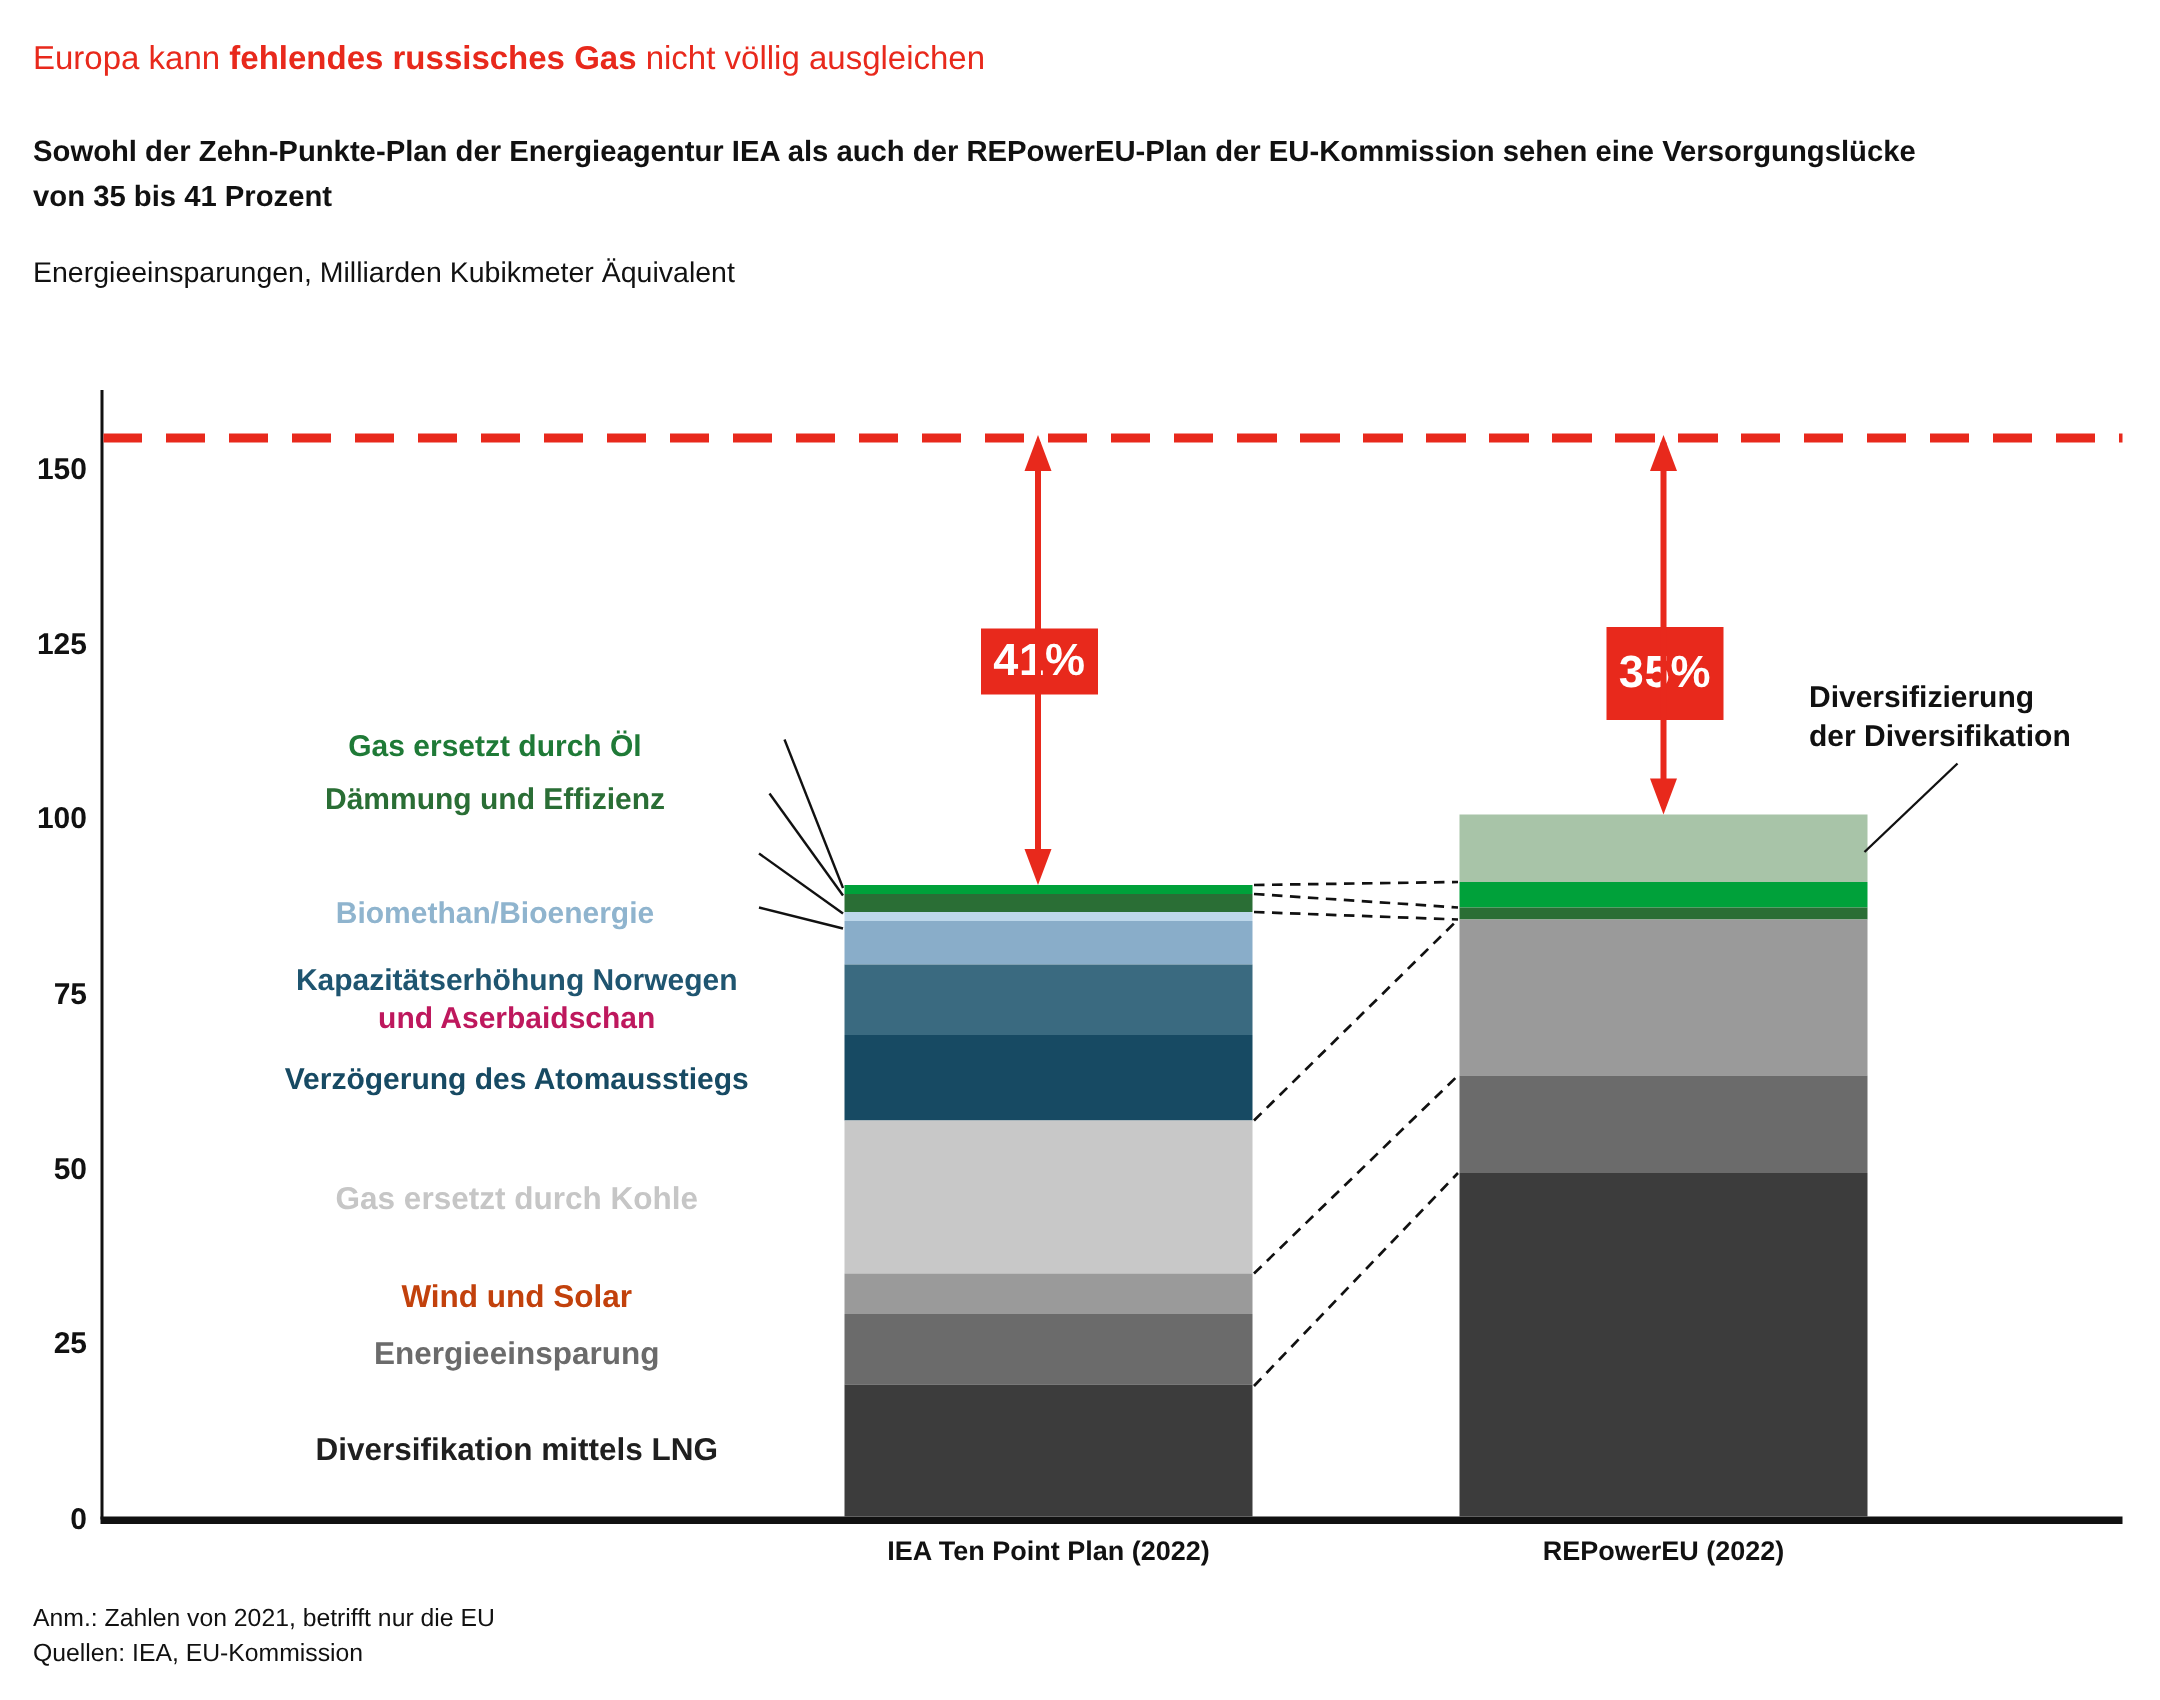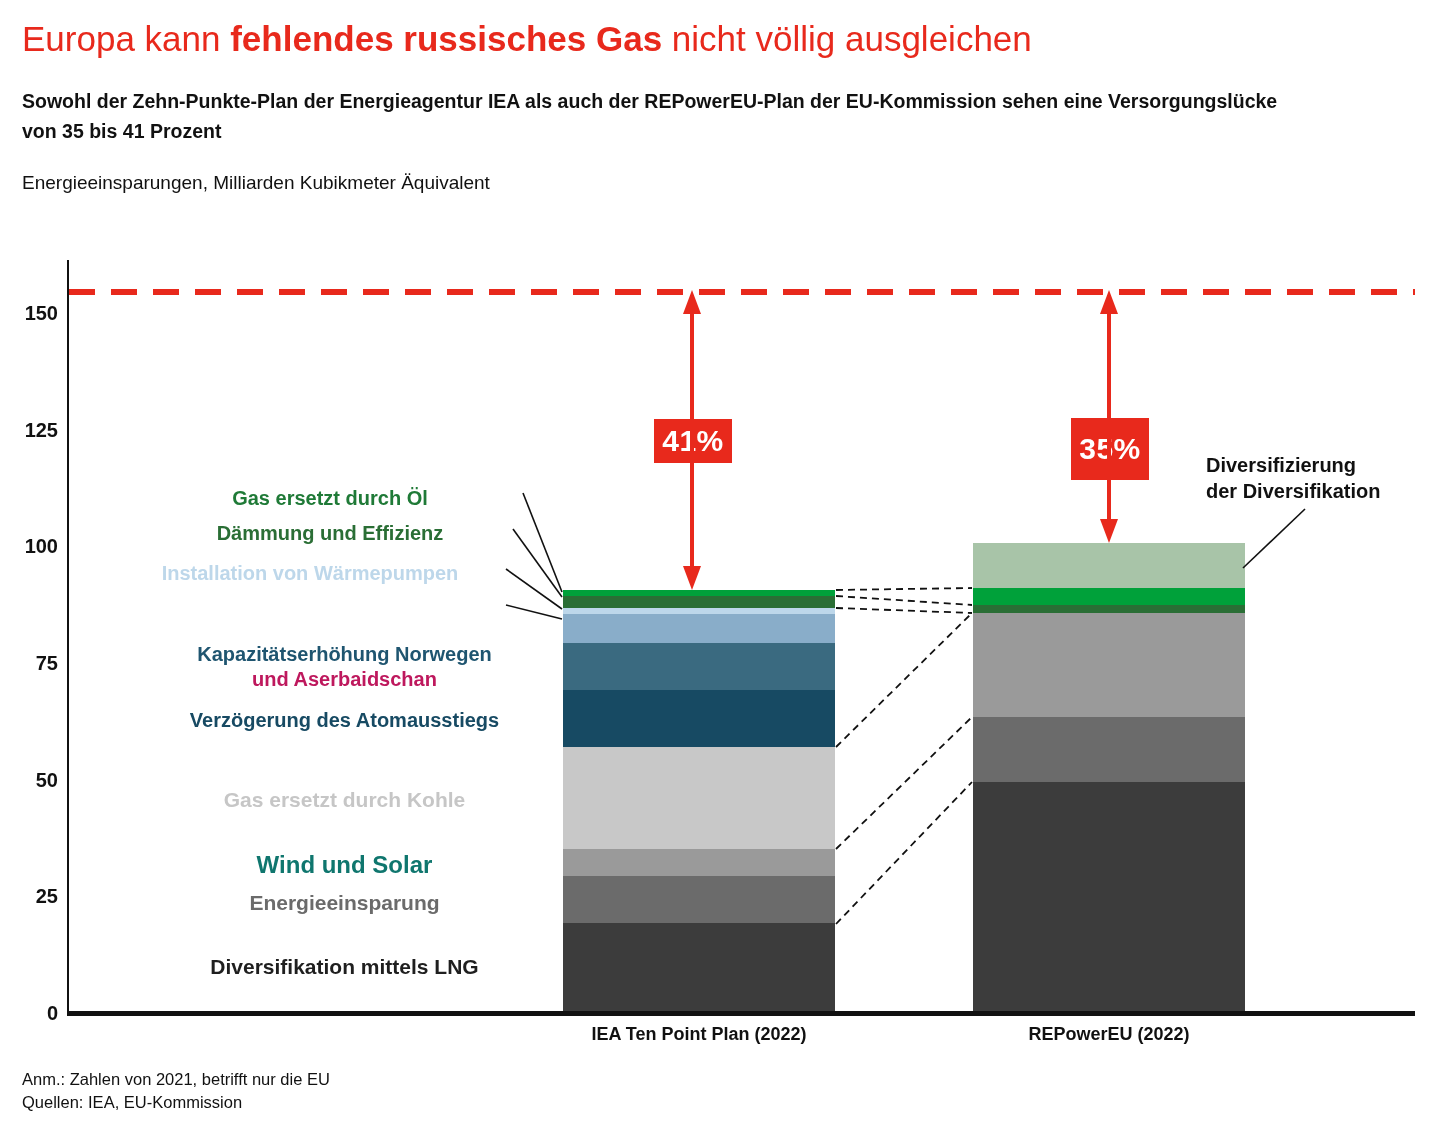--- a/index.html
+++ b/index.html
@@ -8,21 +8,21 @@
     background:#ffffff;
     font-family:"Liberation Sans", sans-serif;
     color:#1a1a1a;
     position:relative;
     overflow:hidden;
   }
 
   
   .hd-title {
     position:absolute; left:22px; top:20px; width:1390px;
-    font-size:35px; line-height:38px; color:#E8291C; font-weight:400;
+    font-size:22px; line-height:38px; color:#E8291C; font-weight:400;
     white-space:nowrap;
   }
   .hd-title b { font-weight:700; }
 
   .hd-sub {
     position:absolute; left:22px; top:86px; width:1260px;
     font-size:19.5px; line-height:30px; font-weight:700; color:#111;
   }
 
   .hd-unit {
@@ -141,31 +141,31 @@
     <div class="seg" style="top:239px; height:229px; background:#3C3C3C;"></div>
   </div>
 
   <div class="bar-xlabel" style="left:563px;">IEA Ten Point Plan (2022)</div>
   <div class="bar-xlabel" style="left:973px;">REPowerEU (2022)</div>
 
   <div class="callout" style="left:140px; top:474px; width:380px; font-size:20px; color:#1F7A37;">Gas ersetzt durch Öl</div>
 
   <div class="callout" style="left:140px; top:509px; width:380px; font-size:20px; color:#2A6E35;">Dämmung und Effizienz</div>
 
-  <div class="callout" style="left:100px; top:549px; width:420px; font-size:20px; color:#BDD7EA;">Installation von Wärmepumpen</div>
-
+
+  <div class="callout" style="left:140px; top:585px; width:380px; font-size:20px; color:#8FB4CE;">Biomethan/Bioenergie</div>
 
   <div class="callout" style="left:140px; top:630px; width:409px; font-size:20px; color:#1F5570;">Kapazitätserhöhung Norwegen</div>
   <div class="callout" style="left:140px; top:655px; width:409px; font-size:20px; color:#be185d;">und Aserbaidschan</div>
 
   <div class="callout" style="left:140px; top:775px; width:409px; font-size:21px; color:#C6C6C6;">Gas ersetzt durch Kohle</div>
 
   <div class="callout" style="left:140px; top:696px; width:409px; font-size:20px; color:#174A63;">Verzögerung des Atomausstiegs</div>
 
-  <div class="callout" style="left:140px; top:840px; width:409px; font-size:24px; color:#0f766e;">Wind und Solar</div>
+  <div class="callout" style="left:140px; top:840px; width:409px; font-size:21px; color:#c2410c;">Wind und Solar</div>
 
   <div class="callout" style="left:140px; top:942px; width:409px; font-size:21px; color:#1f1f1f;">Diversifikation mittels LNG</div>
 
   <div class="callout" style="left:140px; top:878px; width:409px; font-size:21px; color:#6B6B6B;">Energieeinsparung</div>
 
   <div class="callout right" style="left:1206px; top:441px; font-size:20px; color:#111;">Diversifizierung</div>
   <div class="callout right" style="left:1206px; top:467px; font-size:20px; color:#111;">der Diversifikation</div>
 
   <div class="pct-badge" style="left:654px; top:407px; width:78px; height:44px;">41%</div>
   <div class="pct-badge" style="left:1071px; top:379px; width:78px; height:62px;margin-top:27px;">35%</div>

